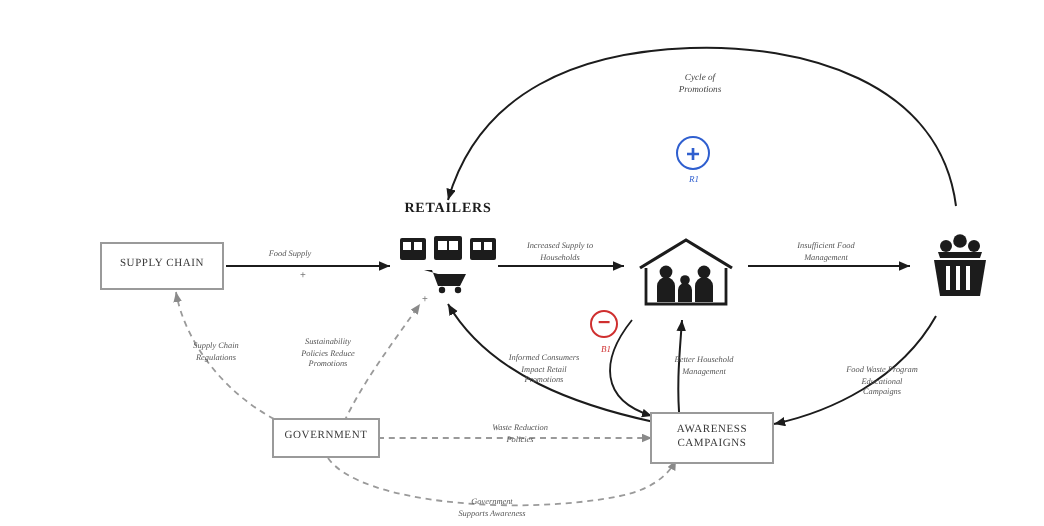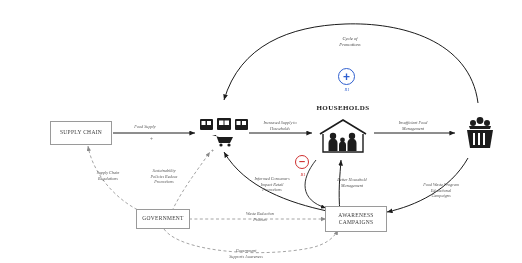--- a/index.html
+++ b/index.html
@@ -156,20 +156,21 @@
 
   <div class="node-box" style="left:136px; top:209px; width:54px; height:20px;">
     <span>GOVERNMENT</span>
   </div>
 
   <div class="node-box" style="left:325px; top:206px; width:62px; height:26px; white-space:pre-line;">
     <span>AWARENESS
 CAMPAIGNS</span>
   </div>
 
+  <div class="node-label" style="left:186px; top:100px; width:76px; font-size:7px;">RETAILERS</div>
   <div class="icon-glyph" style="left:198px; top:113px; width:52px; height:34px;">
     <svg viewBox="0 0 52 34" width="52" height="34" xmlns="http://www.w3.org/2000/svg">
 
       <g fill="#1c1c1c">
         <rect x="2" y="6" width="13" height="11" rx="1"></rect>
         <rect x="3.5" y="8" width="4" height="4" fill="#ffffff"></rect>
         <rect x="9" y="8" width="4" height="4" fill="#ffffff"></rect>
       </g>
 
       <g fill="#1c1c1c">
@@ -185,21 +186,20 @@
       </g>
 
       <g fill="#1c1c1c">
         <path d="M14 22 h4 l3 8 h11 l3 -6 h-14"></path>
         <circle cx="23" cy="32" r="1.6"></circle>
         <circle cx="31" cy="32" r="1.6"></circle>
       </g>
     </svg>
   </div>
 
-  <div class="node-label" style="left:303px; top:104px; width:80px; font-size:7px;">HOUSEHOLDS</div>
   <div class="icon-glyph" style="left:316px; top:118px; width:54px; height:40px;">
     <svg viewBox="0 0 54 40" width="54" height="40" xmlns="http://www.w3.org/2000/svg">
       <g fill="#1c1c1c">
 
         <path d="M4 16 L27 2 L50 16" stroke="#1c1c1c" stroke-width="1.6" fill="none"></path>
         <path d="M7 16 L7 34 L47 34 L47 16" stroke="#1c1c1c" stroke-width="1.4" fill="none"></path>
 
         <circle cx="17" cy="18" r="3.2"></circle>
         <path d="M12.5 33 v-8 a4.5 4.5 0 0 1 9 0 v8 z"></path>
 

